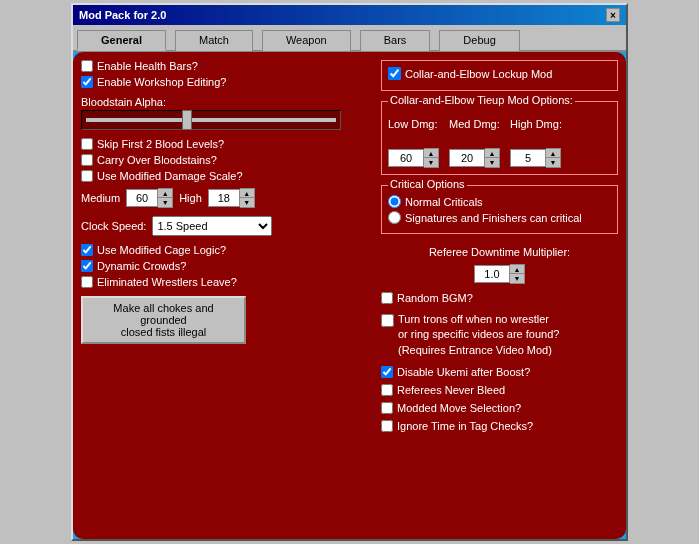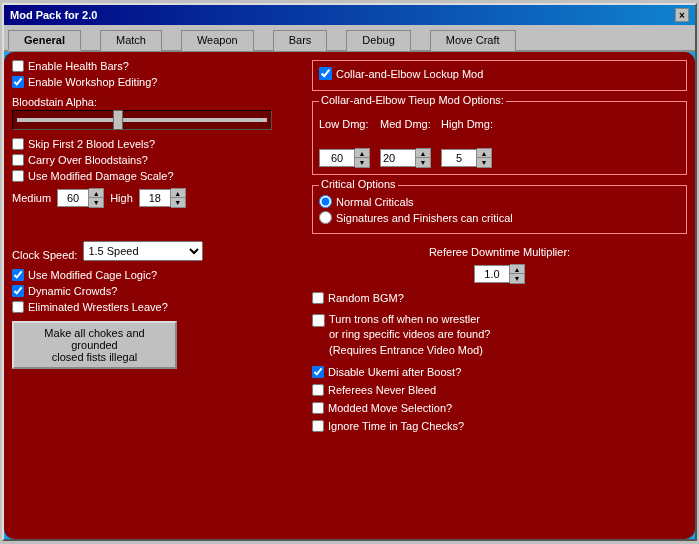--- a/index.html
+++ b/index.html
@@ -8,21 +8,21 @@
       font-size: 11px;
       background: #c0c0c0;
       display: flex;
       justify-content: center;
       align-items: center;
       width: 699px;
       height: 544px;
       overflow: hidden;
     }
     .window {
-      width: 695px;
+      width: 557px;
       height: 538px;
       background: #0ea5e9;
       border: 2px solid #555;
       border-top: 2px solid #ddd;
       border-left: 2px solid #ddd;
       display: flex;
       flex-direction: column;
     }
     .title-bar {
       background: linear-gradient(to right, #000080, #1084d0);
@@ -48,30 +48,29 @@
       color: black;
       font-weight: bold;
     }
     .tab-bar {
       background: #c0c0c0;
       display: flex;
       padding: 4px 4px 0 4px;
       border-bottom: 2px solid #888;
     }
     .tab {
-      padding: 3px 15px;
+      padding: 3px 23px;
       background: #c0c0c0;
       border: 1px solid #888;
       border-bottom: none;
       cursor: pointer;
       font-size: 11px;
-      margin-right: 19px;
+      margin-right: 9px;
       position: relative;
       top: 1px;
-      text-align: right;
     }
     .tab.active {
       background: #c0c0c0;
       border-bottom: 2px solid #c0c0c0;
       font-weight: bold;
       z-index: 1;
     }
     .content-area {
       background: #8b0000;
       flex: 1;
@@ -182,21 +181,21 @@
       line-height: 1;
       display: flex;
       align-items: center;
       justify-content: center;
     }
     .spinbox .spin-btns button:last-child {
       border-bottom: none;
     }
     .clock-row {
       display: flex;
-      align-items: flex-end;
+      align-items: center;
       gap: 6px;
       color: white;
       font-size: 11px;
       margin: 4px 0;
     }
     .action-button {
       background: #c0c0c0;
       border: 2px outset #ddd;
       padding: 4px 8px;
       font-size: 11px;
@@ -292,21 +291,20 @@
     <span>Mod Pack for 2.0</span>
     <div class="title-bar-close">×</div>
   </div>
 
   <div class="tab-bar">
     <div class="tab active">General</div>
     <div class="tab">Match</div>
     <div class="tab">Weapon</div>
     <div class="tab">Bars</div>
     <div class="tab">Debug</div>
-    <div class="tab">Move Craft</div>
   </div>
 
   <div class="content-area">
 
     <div class="left-panel">
 
       <div class="checkbox-row">
         <input type="checkbox" id="cb_health" style="">
         <label for="cb_health">Enable Health Bars?</label>
       </div>
@@ -352,21 +350,21 @@
           <input type="text" value="18" style="width: 32px; height: 18px; font-size: 11px; text-align: center; background: white; border: 1px solid rgb(136, 136, 136); padding: 0px 2px;">
           <div class="spin-btns">
             <button>▲</button>
             <button>▼</button>
           </div>
         </div>
       </div>
 
       <div class="clock-row">
         <span>Clock Speed:</span>
-        <select style="width:120px;height:20px;font-size:11px;margin-top:25px;">
+        <select style="width:120px;height:20px;font-size:11px;">
           <option>0.5 Speed</option>
           <option>1.0 Speed</option>
           <option selected="">1.5 Speed</option>
           <option>2.0 Speed</option>
         </select>
       </div>
 
       <div class="checkbox-row">
         <input type="checkbox" id="cb_cage" checked="" style="">
         <label for="cb_cage">Use Modified Cage Logic?</label>
@@ -405,21 +403,21 @@
               <input type="text" value="60" style="width: 36px; height: 18px; font-size: 11px; text-align: center; background: white; border: 1px solid rgb(136, 136, 136); padding: 0px 2px;">
               <div class="spin-btns">
                 <button>▲</button>
                 <button>▼</button>
               </div>
             </div>
           </div>
           <div class="dmg-col">
             <span class="dmg-label">Med Dmg:</span>
             <div class="spinbox">
-              <input type="text" value="20" style="width: 36px; height: 18px; font-size: 11px; text-align: left; background: white; border: 1px solid rgb(136, 136, 136); padding: 0px 2px;">
+              <input type="text" value="20" style="width: 36px; height: 18px; font-size: 11px; text-align: center; background: white; border: 1px solid rgb(136, 136, 136); padding: 0px 2px;">
               <div class="spin-btns">
                 <button>▲</button>
                 <button>▼</button>
               </div>
             </div>
           </div>
           <div class="dmg-col">
             <span class="dmg-label">High Dmg:</span>
             <div class="spinbox">
               <input type="text" value="5" style="width: 36px; height: 18px; font-size: 11px; text-align: center; background: white; border: 1px solid rgb(136, 136, 136); padding: 0px 2px;">

